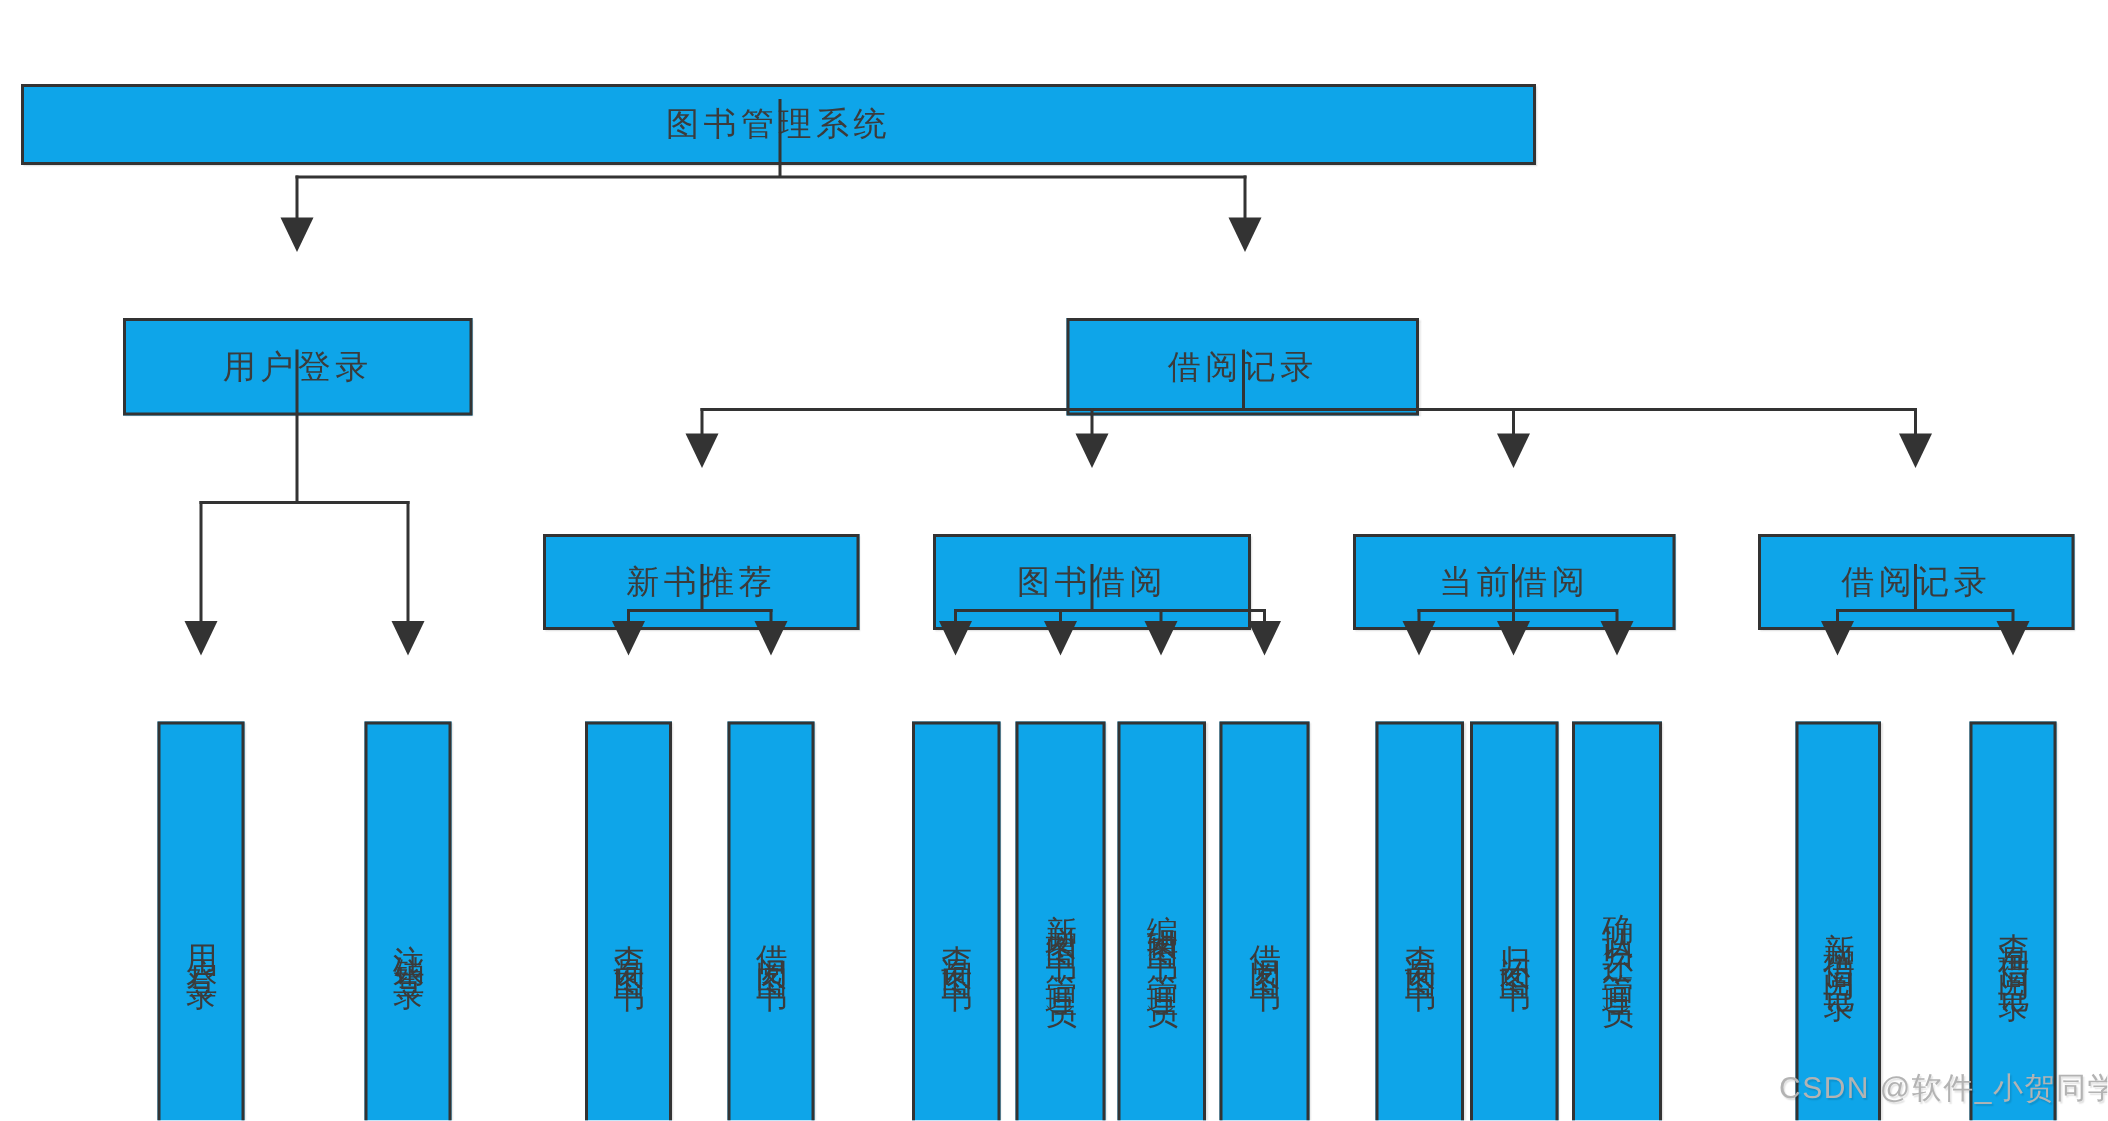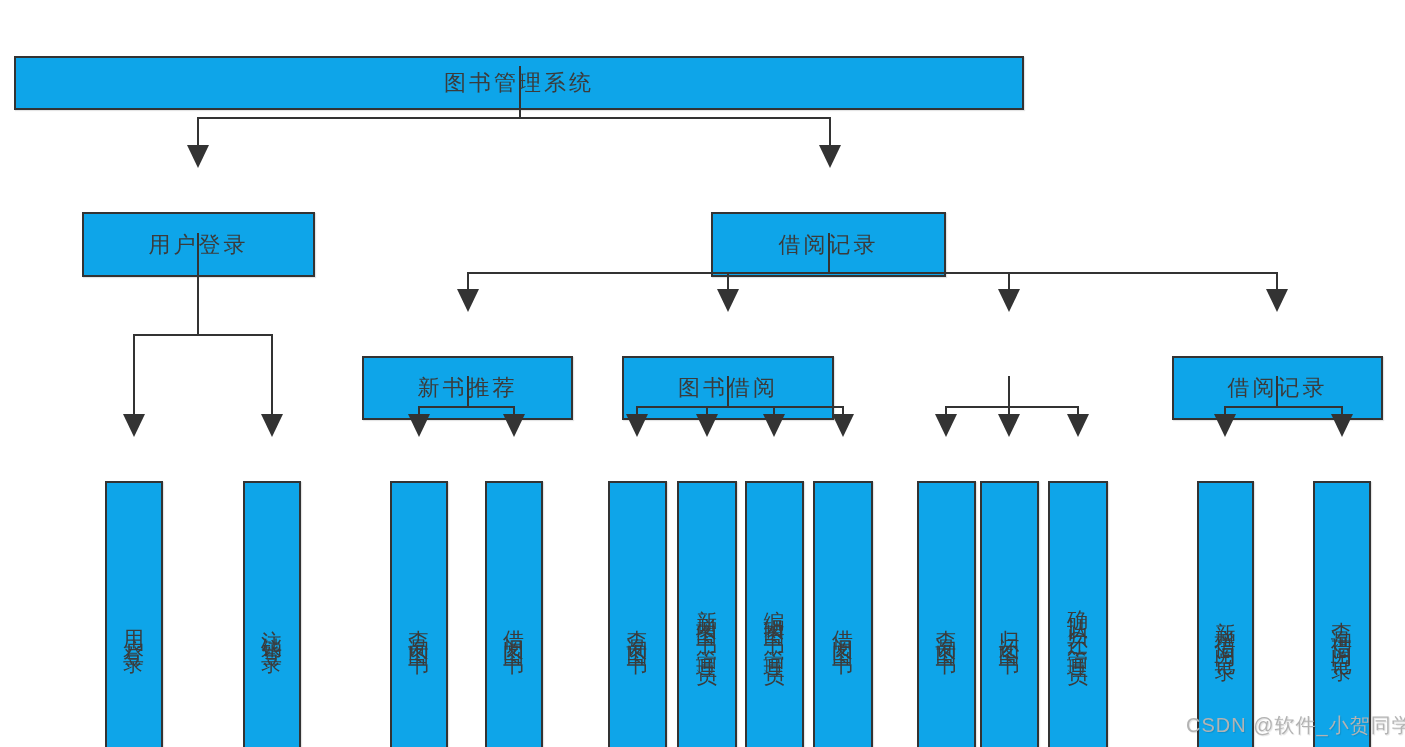--- a/index.html
+++ b/index.html
@@ -85,20 +85,21 @@
   <div class="arrow" style="left:457px; top:289px;"></div>
   <div class="line" style="left:726.75px; top:272px; width:2.5px; height:19px;"></div>
   <div class="arrow" style="left:717px; top:289px;"></div>
   <div class="line" style="left:1007.75px; top:272px; width:2.5px; height:19px;"></div>
   <div class="arrow" style="left:998px; top:289px;"></div>
   <div class="line" style="left:1275.75px; top:272px; width:2.5px; height:19px;"></div>
   <div class="arrow" style="left:1266px; top:289px;"></div>
 
   <div class="box h" style="left:622px; top:312px; width:212px; height:64px;">图书借阅</div>
   <div class="box h" style="left:362px; top:312px; width:211px; height:64px;">新书推荐</div>
+  <div class="box h" style="left:902px; top:312px; width:215px; height:64px;">当前借阅</div>
   <div class="box h" style="left:1172px; top:312px; width:211px; height:64px;">借阅记录</div>
 
   <div class="line" style="left:466.75px; top:376px; width:2.5px; height:31px;"></div>
   <div class="line" style="left:417.75px; top:405.75px; width:97.5px; height:2.5px;"></div>
   <div class="line" style="left:417.75px; top:406px; width:2.5px; height:10px;"></div>
   <div class="arrow" style="left:408px; top:414px;"></div>
   <div class="line" style="left:512.75px; top:406px; width:2.5px; height:10px;"></div>
   <div class="arrow" style="left:503px; top:414px;"></div>
 
   <div class="line" style="left:726.75px; top:376px; width:2.5px; height:31px;"></div>

